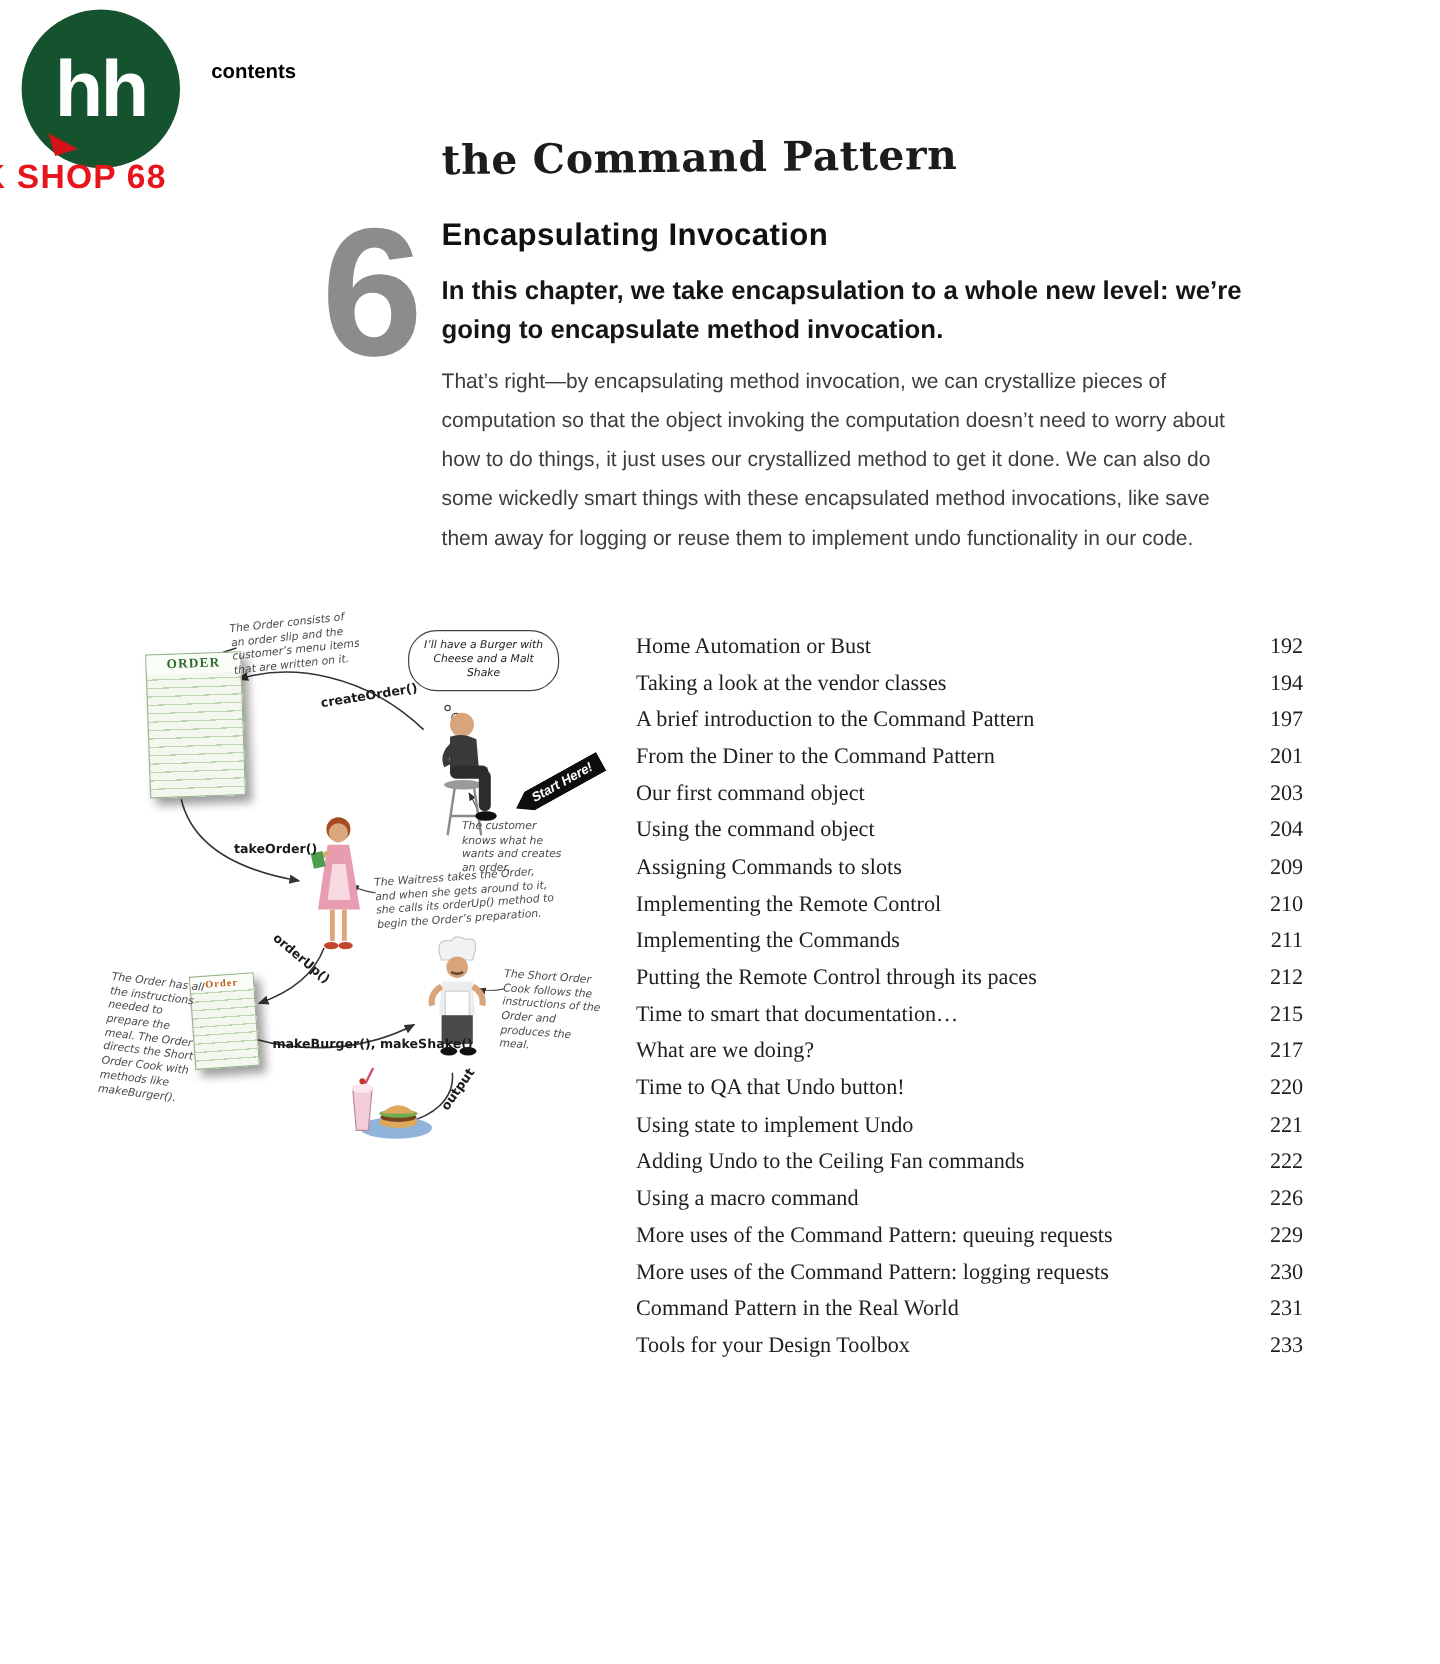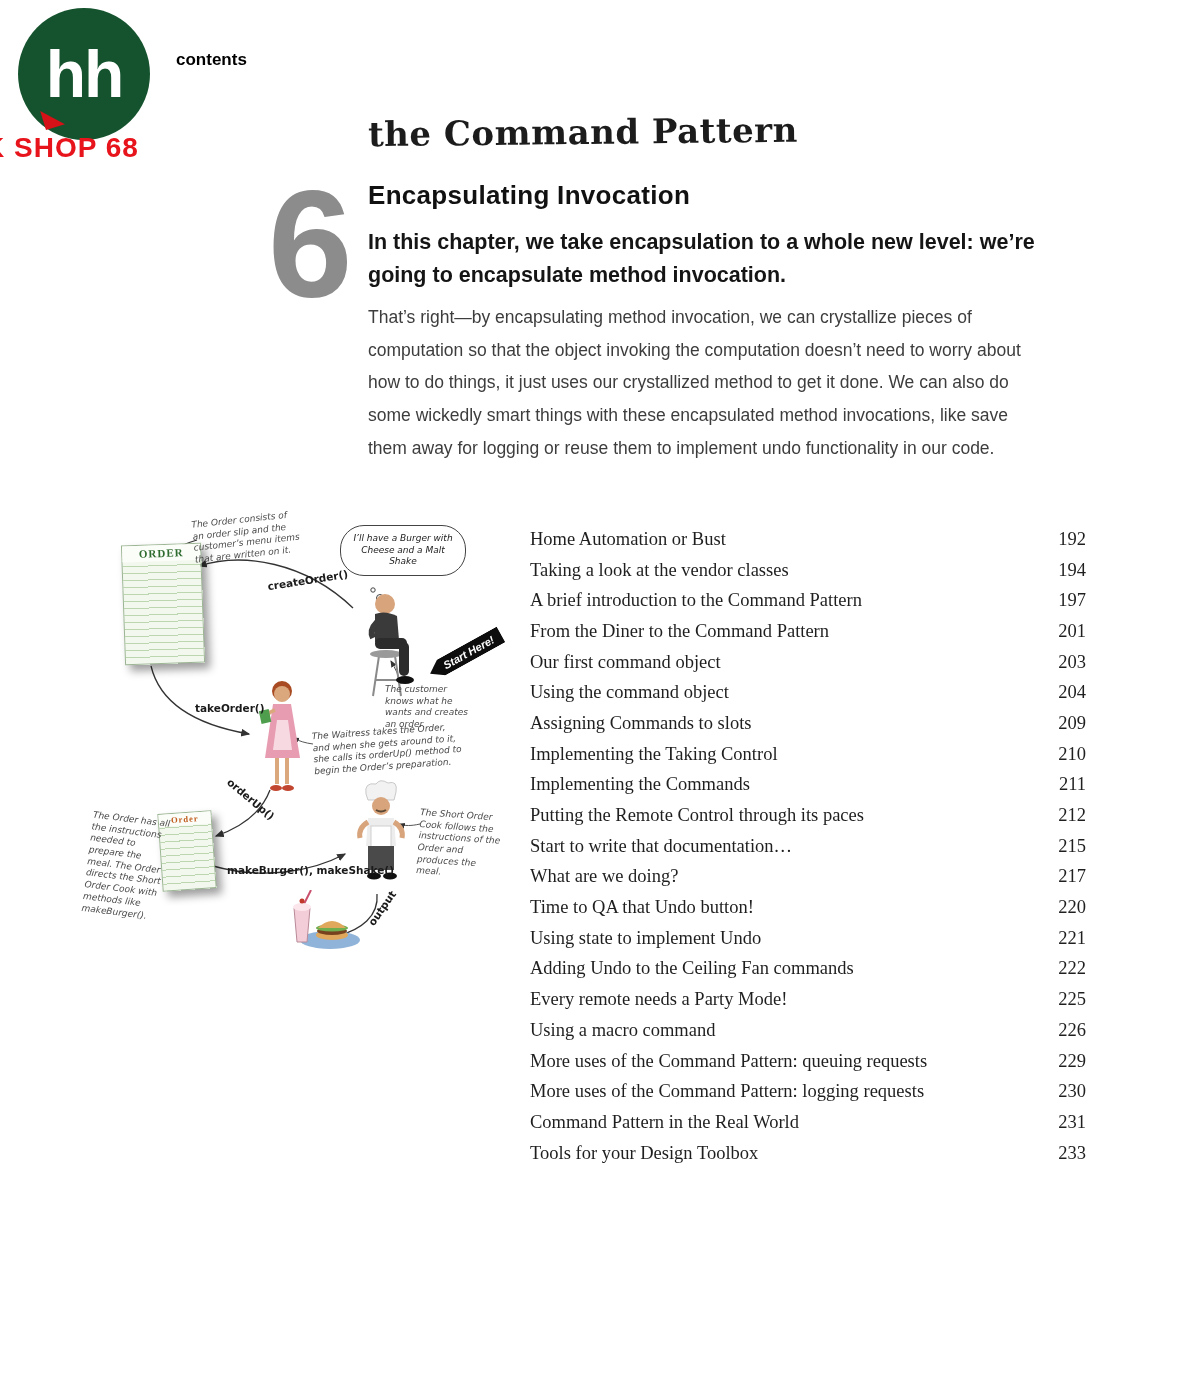--- a/index.html
+++ b/index.html
@@ -199,56 +199,52 @@
       </div>
     <div class="toc-row">
         <span class="toc-title">Using the command object</span>
         <span class="toc-page">204</span>
       </div>
     <div class="toc-row">
         <span class="toc-title">Assigning Commands to slots</span>
         <span class="toc-page">209</span>
       </div>
     <div class="toc-row">
-        <span class="toc-title">Implementing the Taking Control</span>
+        <span class="toc-title">Implementing the Remote Control</span>
         <span class="toc-page">210</span>
       </div>
     <div class="toc-row">
         <span class="toc-title">Implementing the Commands</span>
         <span class="toc-page">211</span>
       </div>
     <div class="toc-row">
         <span class="toc-title">Putting the Remote Control through its paces</span>
         <span class="toc-page">212</span>
       </div>
     <div class="toc-row">
-        <span class="toc-title">Start to write that documentation…</span>
+        <span class="toc-title">Time to smart that documentation…</span>
         <span class="toc-page">215</span>
       </div>
     <div class="toc-row">
         <span class="toc-title">What are we doing?</span>
         <span class="toc-page">217</span>
       </div>
     <div class="toc-row">
         <span class="toc-title">Time to QA that Undo button!</span>
         <span class="toc-page">220</span>
       </div>
     <div class="toc-row">
         <span class="toc-title">Using state to implement Undo</span>
         <span class="toc-page">221</span>
       </div>
     <div class="toc-row">
         <span class="toc-title">Adding Undo to the Ceiling Fan commands</span>
         <span class="toc-page">222</span>
       </div>
     <div class="toc-row">
-        <span class="toc-title">Every remote needs a Party Mode!</span>
-        <span class="toc-page">225</span>
-      </div>
-    <div class="toc-row">
         <span class="toc-title">Using a macro command</span>
         <span class="toc-page">226</span>
       </div>
     <div class="toc-row">
         <span class="toc-title">More uses of the Command Pattern: queuing requests</span>
         <span class="toc-page">229</span>
       </div>
     <div class="toc-row">
         <span class="toc-title">More uses of the Command Pattern: logging requests</span>
         <span class="toc-page">230</span>

